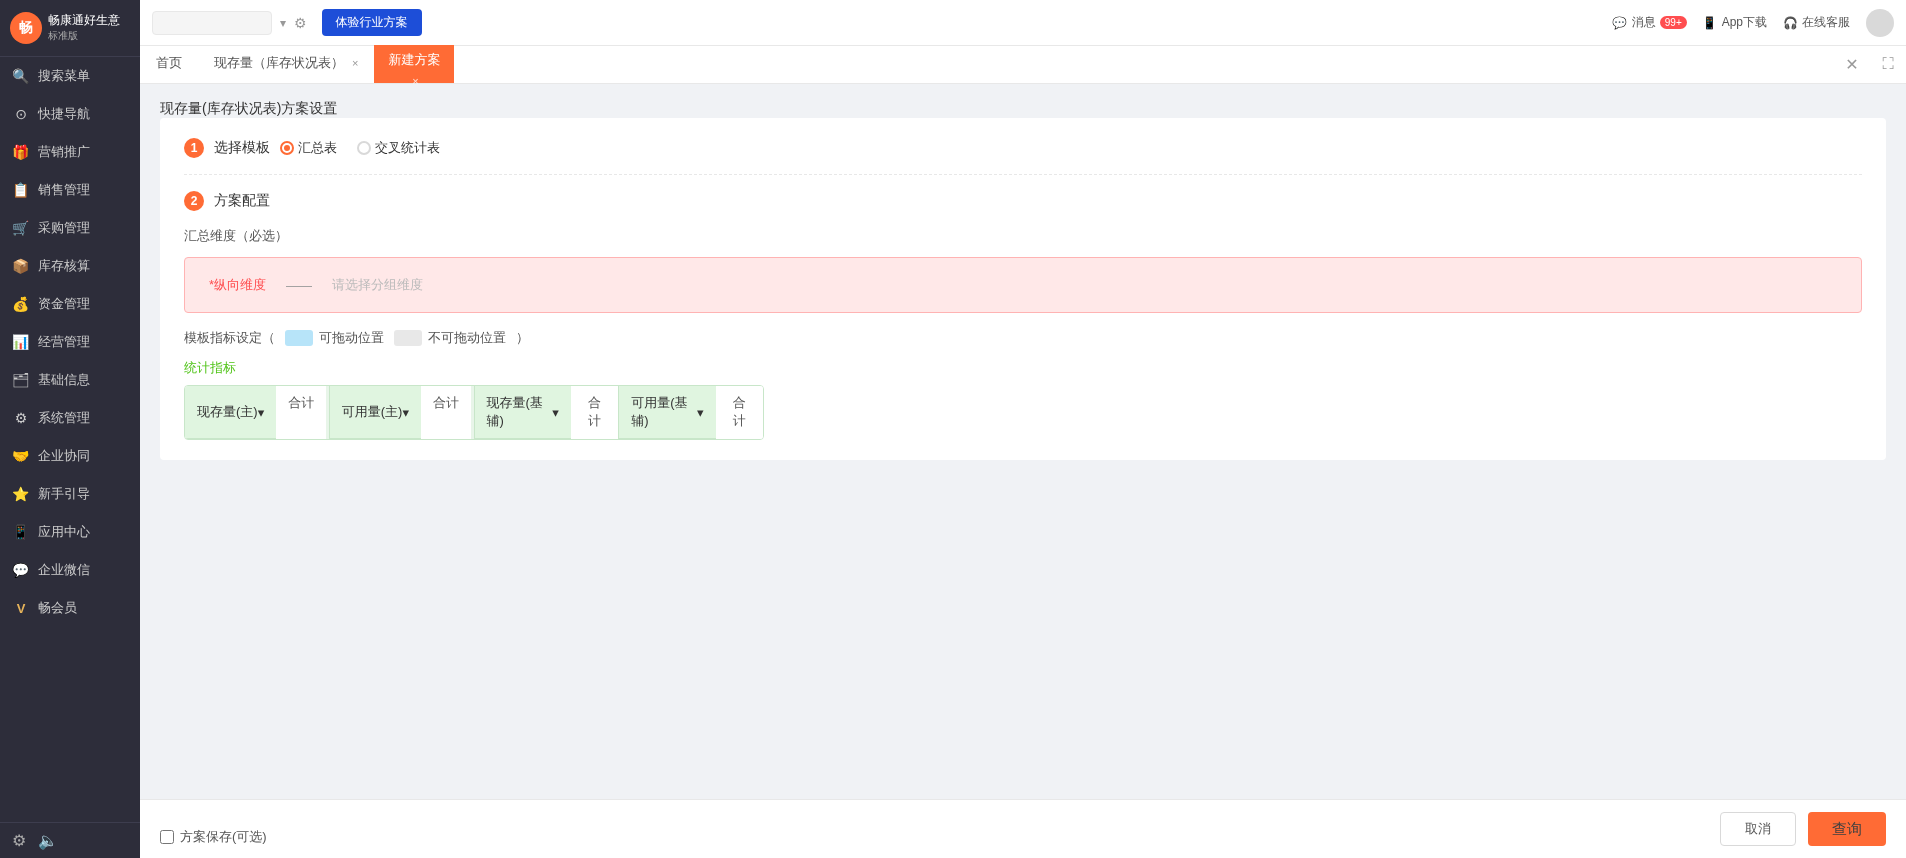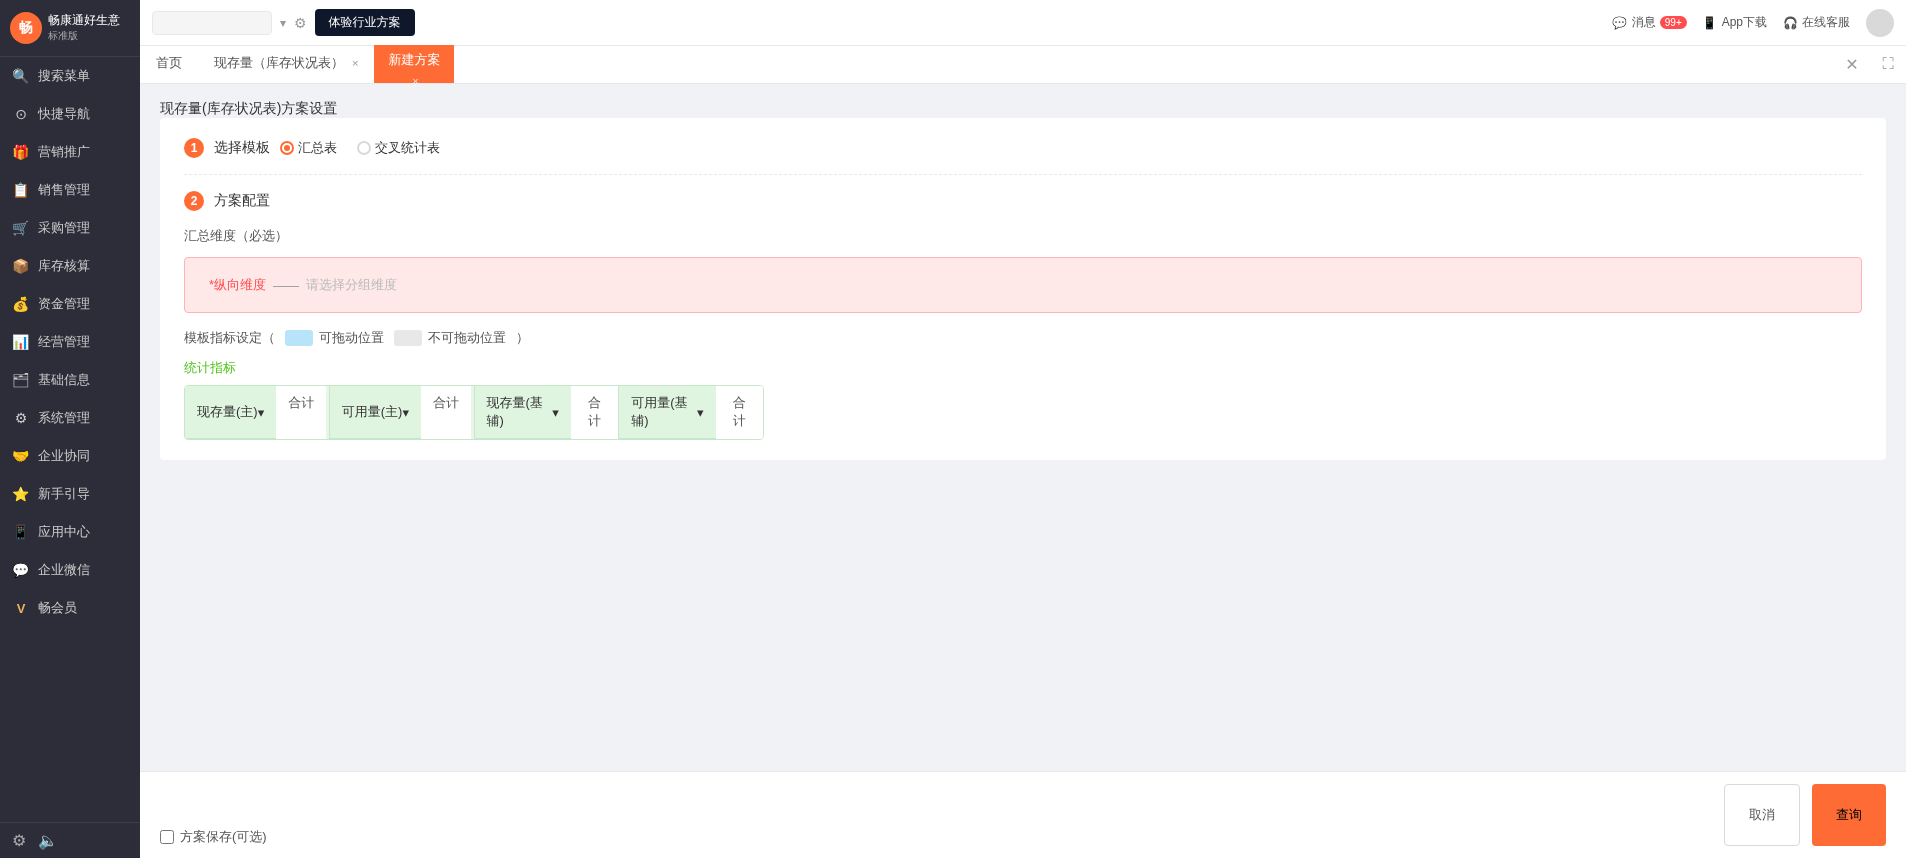--- a/index.html
+++ b/index.html
@@ -84,27 +84,28 @@
       border: 1px solid #e8e8e8;
       border-radius: 4px;
       padding: 4px 10px;
       font-size: 12px;
       color: #999;
       width: 120px;
     }
     .topbar-arrow { color: #999; cursor: pointer; font-size: 12px; }
     .topbar-gear { color: #999; cursor: pointer; font-size: 14px; }
     .topbar-btn {
-      background: #0f172a;
+      background: #1d4ed8;
       color: #fff;
       border: none;
       border-radius: 4px;
       padding: 5px 14px;
       font-size: 12px;
       cursor: pointer;
+      margin-left: 7px;
     }
     .topbar-right {
       margin-left: auto;
       display: flex;
       align-items: center;
       gap: 16px;
       font-size: 12px;
       color: #555;
     }
     .topbar-right-item {
@@ -254,21 +255,21 @@
     }
 
     
     .dimension-row {
       background: #ffe8e8;
       border: 1px solid #ffb3b3;
       border-radius: 4px;
       padding: 18px 24px;
       display: flex;
       align-items: center;
-      gap: 7px;
+      gap: 20px;
       margin-bottom: 16px;
     }
     .dim-label {
       color: #ff4d4f;
       font-size: 13px;
     }
     .dim-dash { color: #999; font-size: 13px; }
     .dim-placeholder { color: #bbb; font-size: 13px; }
 
     
@@ -367,23 +368,23 @@
       border-radius: 4px;
       padding: 7px 24px;
       font-size: 13px;
       color: #555;
       cursor: pointer;
     }
     .btn-query {
       background: #ff6b35;
       border: none;
       border-radius: 4px;
-      padding: 22px 24px;
-      font-size: 13px;
-      color: #000000;
+      padding: 7px 24px;
+      font-size: 15px;
+      color: #404040;
       cursor: pointer;
     }
 
     
     .sidebar-scroll { overflow-y: auto; flex: 1; }
     .sidebar-scroll::-webkit-scrollbar { width: 4px; }
     .sidebar-scroll::-webkit-scrollbar-thumb { background: #555; border-radius: 2px; }
   </style>
 </head>
 <body>

